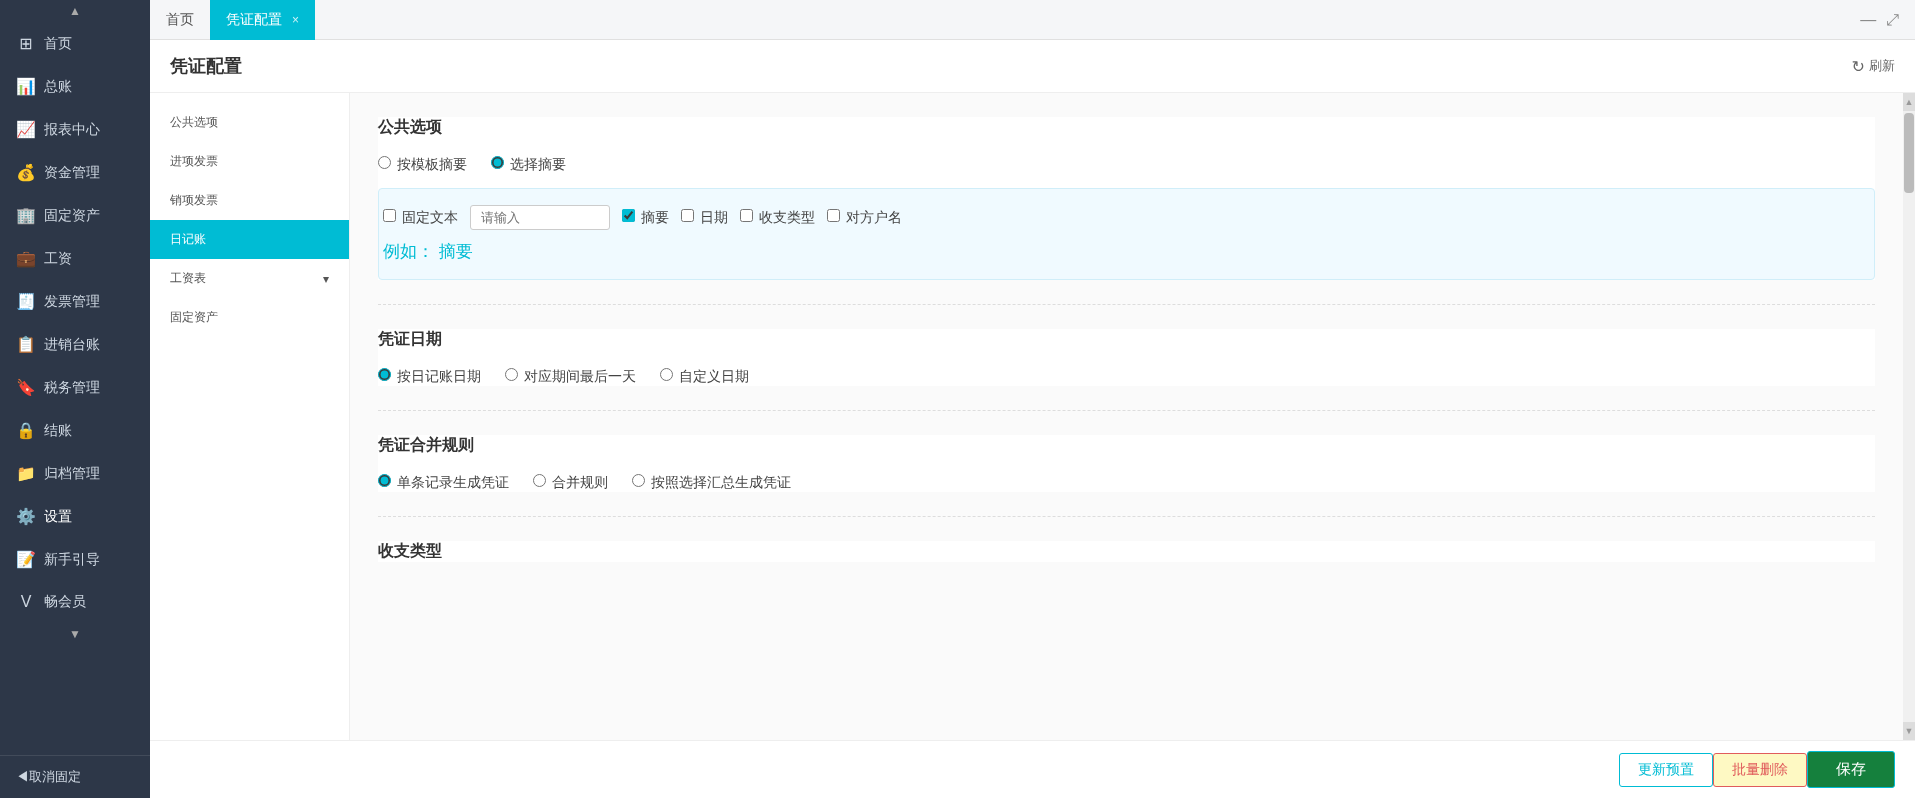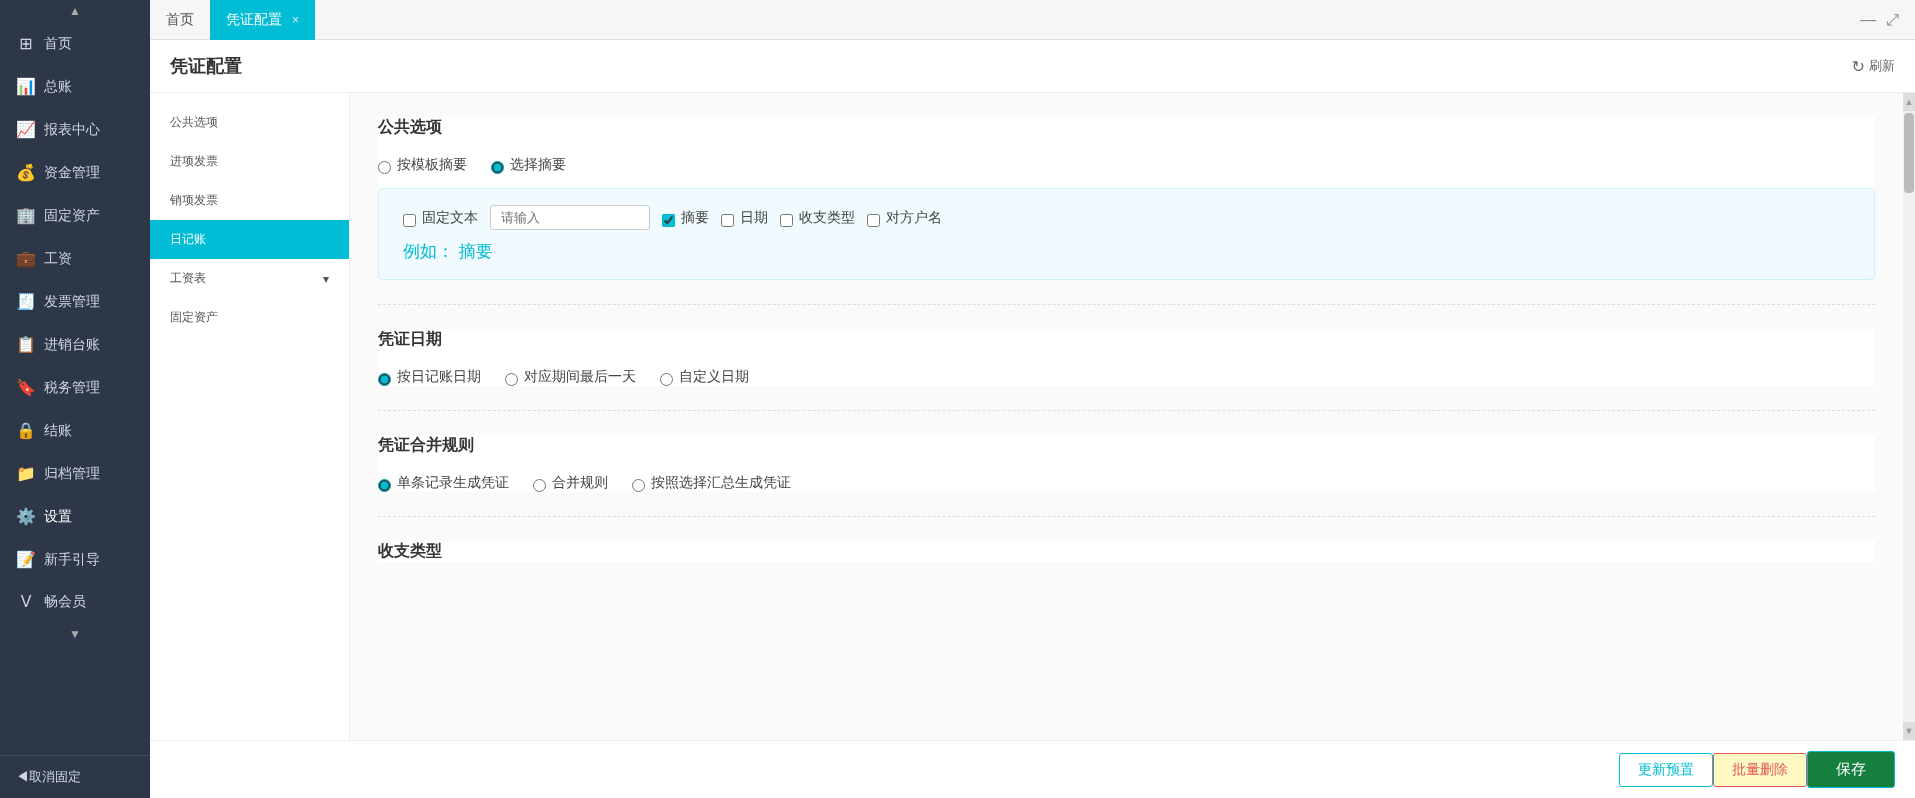--- a/index.html
+++ b/index.html
@@ -189,52 +189,52 @@
 
     
     .option-row {
       display: flex;
       align-items: center;
       gap: 24px;
       margin-bottom: 14px;
     }
     .radio-option, .checkbox-option {
       display: flex;
-      align-items: flex-end;
+      align-items: flex-start;
       gap: 6px;
       font-size: 14px;
       color: #444;
       cursor: pointer;
     }
     input[type="radio"], input[type="checkbox"] {
       cursor: pointer;
       accent-color: #00bcd4;
     }
 
     
     .summary-box {
       background: #f0faff;
       border: 1px solid #d0eef9;
       border-radius: 4px;
-      padding: 16px 24px;
+      padding: 16px 4px;
       margin-top: 4px;
     }
     .summary-box-row {
       display: flex;
       align-items: center;
       gap: 12px;
       margin-bottom: 10px;
       flex-wrap: wrap;
     }
     .summary-input {
       border: 1px solid #ccc;
       border-radius: 3px;
       padding: 4px 10px;
       font-size: 13px;
-      width: 160px;
+      width: 140px;
       color: #aaa;
       outline: none;
     }
     .example-text {
       color: #00bcd4;
       font-size: 17px;
       margin-top: 4px;
     }
 
     

